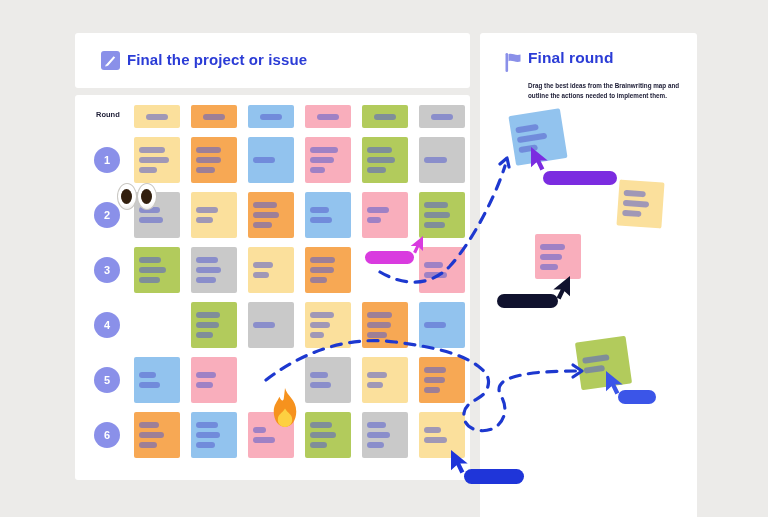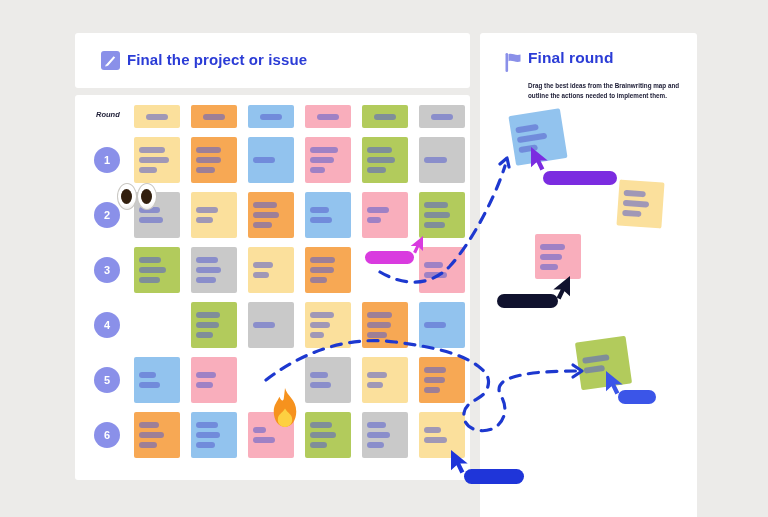--- a/index.html
+++ b/index.html
@@ -7,21 +7,21 @@
   .card{position:absolute;background:#FFFFFF;border-radius:3px;}
   .left-header{left:75px;top:33px;width:395px;height:55px;}
   .grid-card{left:75px;top:95px;width:395px;height:385px;}
   .right-card{left:480px;top:33px;width:217px;height:509px;}
   .card-title{position:absolute;font-weight:700;color:#2B3CD6;font-size:15px;letter-spacing:.1px;}
   .left-header .card-title{left:52px;top:18px;}
   .hdr-icon{position:absolute;left:26px;top:18px;}
   .right-card .card-title{left:48px;top:16px;font-size:15.5px;}
   .flag-icon{position:absolute;left:24px;top:19px;}
   .subtitle{position:absolute;left:48px;top:42px;width:160px;font-size:6.3px;font-weight:700;color:#1A1A33;line-height:1.55;}
-  .round-label{position:absolute;left:21px;top:15px;font-size:7.5px;font-weight:700;color:#22223A;font-style:italic;}
+  .round-label{position:absolute;left:21px;top:15px;font-size:7.5px;font-weight:700;color:#22223A;}
   #board{position:absolute;left:0;top:0;width:768px;height:517px;}
   .note{position:absolute;border-radius:2px;display:flex;flex-direction:column;justify-content:center;align-items:flex-start;gap:4px;padding:0 5px;box-sizing:border-box;}
   .note-line{height:6px;border-radius:3px;flex:0 0 auto;}
   .hdr-note .note-line{align-self:center;}
   .round-circle{position:absolute;width:26px;height:26px;border-radius:50%;background:#8A90E9;color:#fff;
     font-size:11px;font-weight:700;display:flex;align-items:center;justify-content:center;}
   .pill{position:absolute;}
   .emoji{position:absolute;}
   .eye{position:absolute;width:20px;height:27px;background:radial-gradient(circle at 40% 35%,#fff 60%,#e4e2df);
     border:1px solid #c9c7c2;border-radius:50%;box-sizing:border-box;}

